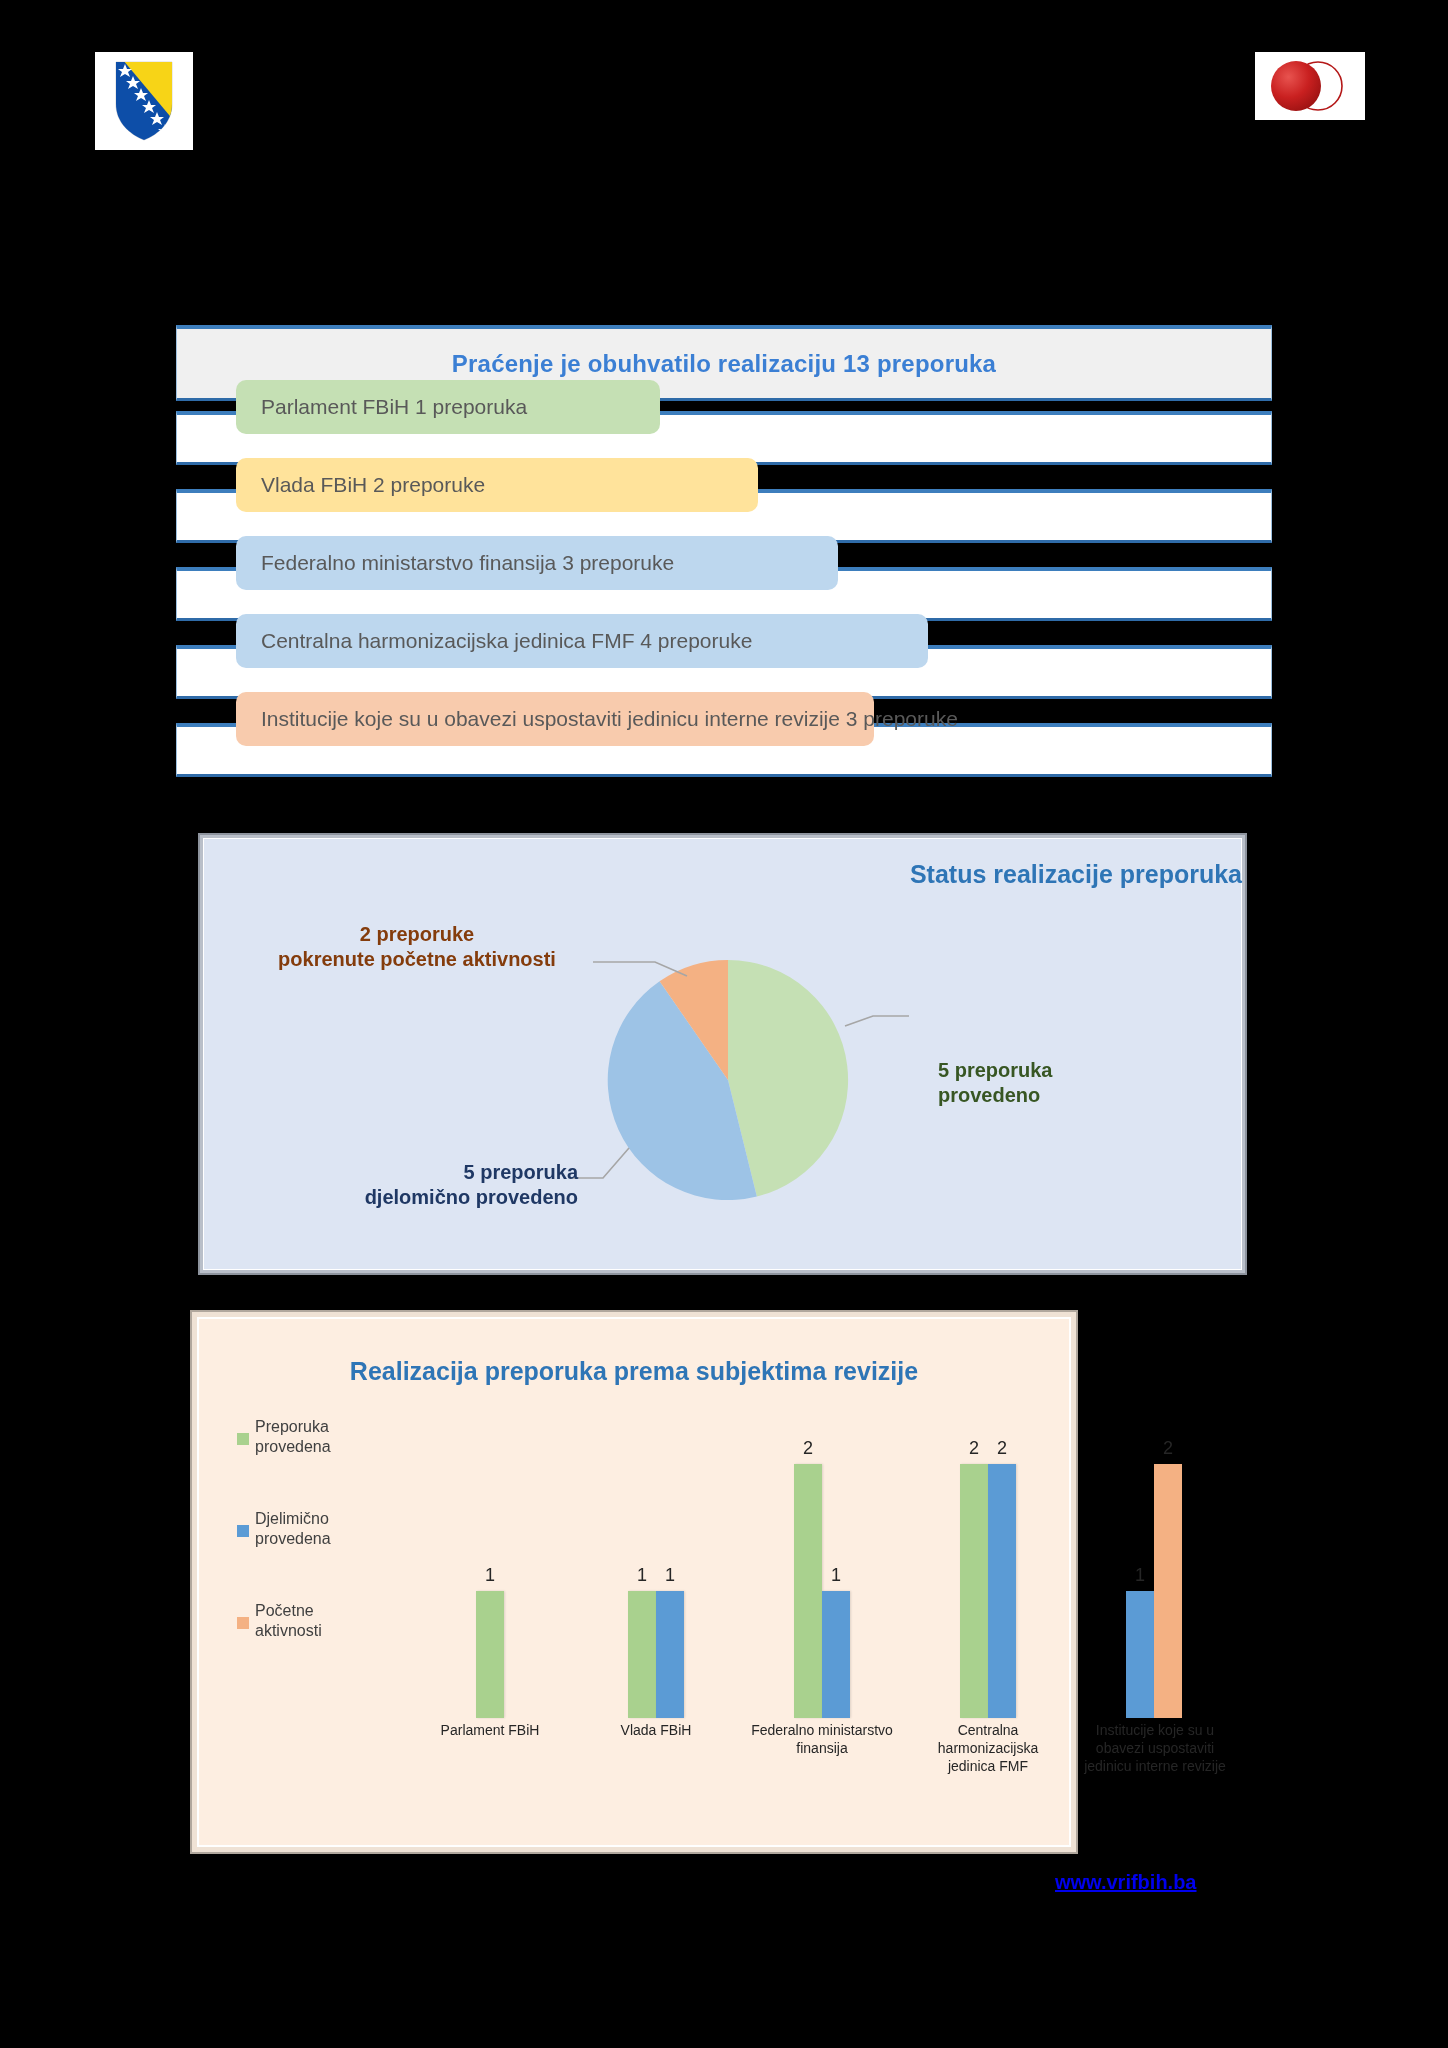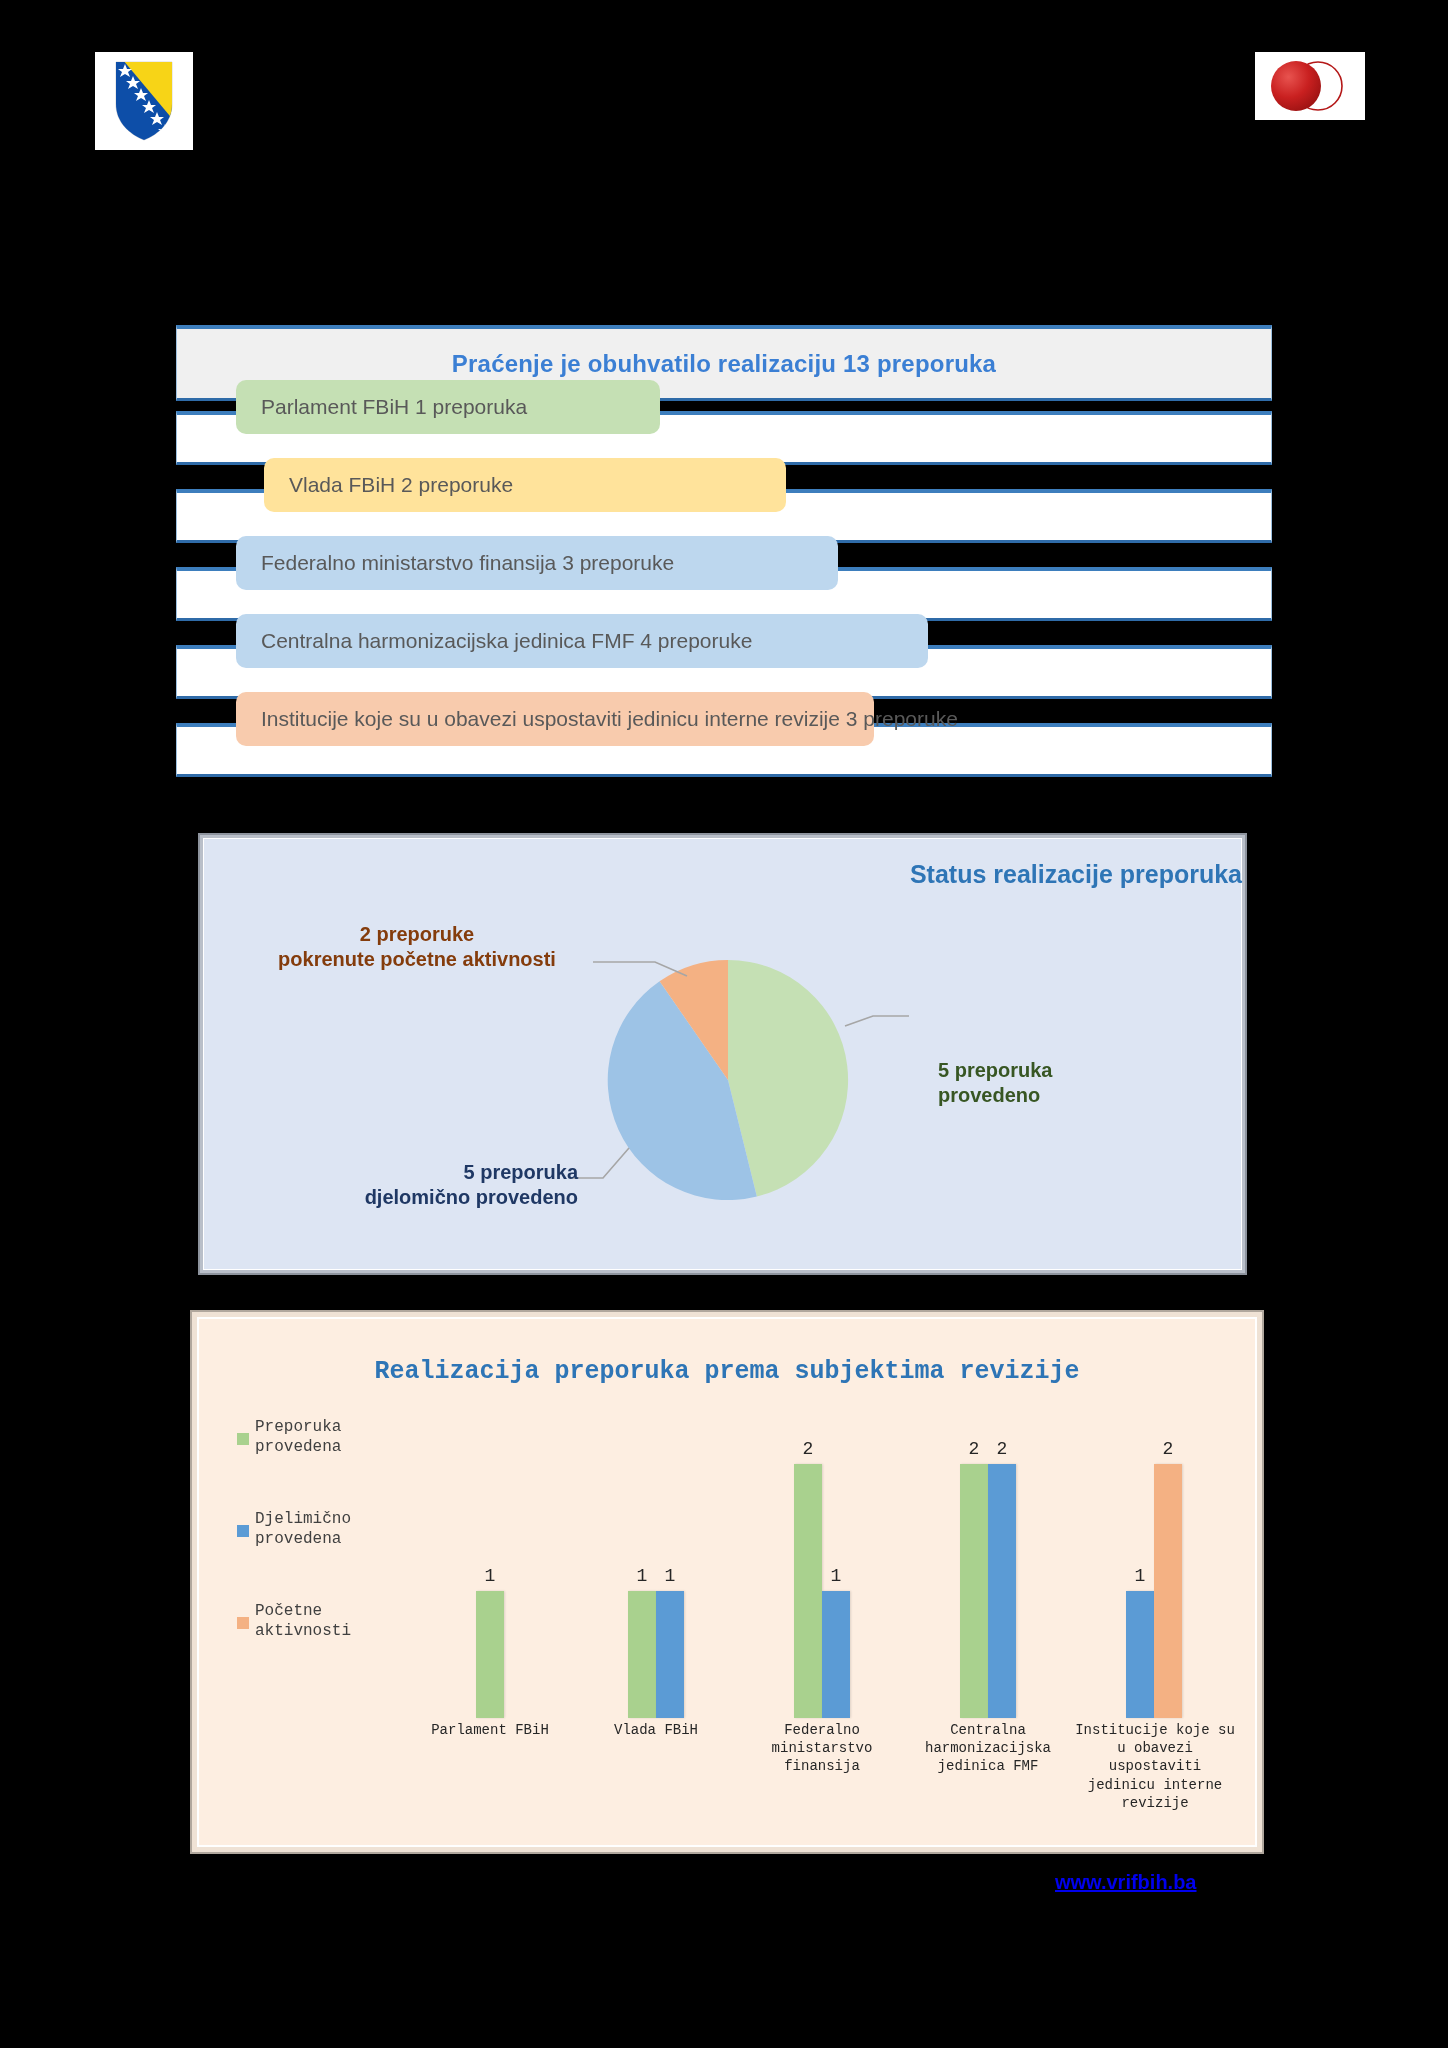--- a/index.html
+++ b/index.html
@@ -86,26 +86,25 @@
   #pie-svg { position: absolute; left: 330px; top: 92px; }
 
   .pie-label { position: absolute; font-weight: bold; font-size: 20px; line-height: 1.25; }
   #pie-label-orange { left: 262px; top: 922px; text-align: center; color: #843c0c; width: 310px; }
   #pie-label-green  { left: 938px; top: 1058px; text-align: left;  color: #375623; width: 220px; }
   #pie-label-blue   { left: 318px; top: 1160px; text-align: right; color: #1f3864; width: 260px; }
 
   
   #bar-panel {
     position: absolute;
-    left: 192px; top: 1312px; width: 1070px; height: 540px;
+    left: 192px; top: 1312px; width: 884px; height: 540px;
     background: #fdeee1;
     border: 5px solid #efe2d5;
     outline: 2px solid #b0a79d;
     box-shadow: 0 0 0 2px #ffffff inset, 4px 4px 7px rgba(0,0,0,.4);
-    font-family: Liberation Mono, monospace;
   }
   #bar-title {
     position: absolute; top: 40px; left: 0; width: 100%;
     text-align: center;
     color: #2e75b6; font-weight: bold; font-size: 25px;
   }
   #bar-legend { position: absolute; left: 40px; top: 100px; width: 150px; }
   .legend-item { display: flex; align-items: center; margin-bottom: 52px; font-size: 16px; color: #404040; line-height: 1.25; }
   .legend-swatch { width: 12px; height: 12px; margin-right: 6px; margin-top: 4px; flex: 0 0 12px; }
 
@@ -170,21 +169,21 @@
   <div id="heading-banner">
     <span class="txt">Praćenje je obuhvatilo realizaciju 13 preporuka</span>
   </div>
 
   <div class="rec-row" style="top:411px;"></div>
   <div class="rec-pill" style="top:380px;background:#c5e0b4;width:424px;">
     <span>Parlament FBiH     1 preporuka</span>
   </div>
 
   <div class="rec-row" style="top:489px;"></div>
-  <div class="rec-pill" style="top:458px;background:#ffe39b;width:522px;margin-left:28px;">
+  <div class="rec-pill" style="top:458px;background:#ffe39b;width:522px;">
     <span>Vlada FBiH   2 preporuke</span>
   </div>
 
   <div class="rec-row" style="top:567px;"></div>
   <div class="rec-pill" style="top:536px;background:#bdd7ee;width:602px;">
     <span>Federalno ministarstvo finansija   3 preporuke</span>
   </div>
 
   <div class="rec-row" style="top:645px;"></div>
   <div class="rec-pill" style="top:614px;background:#bdd7ee;width:692px;">

